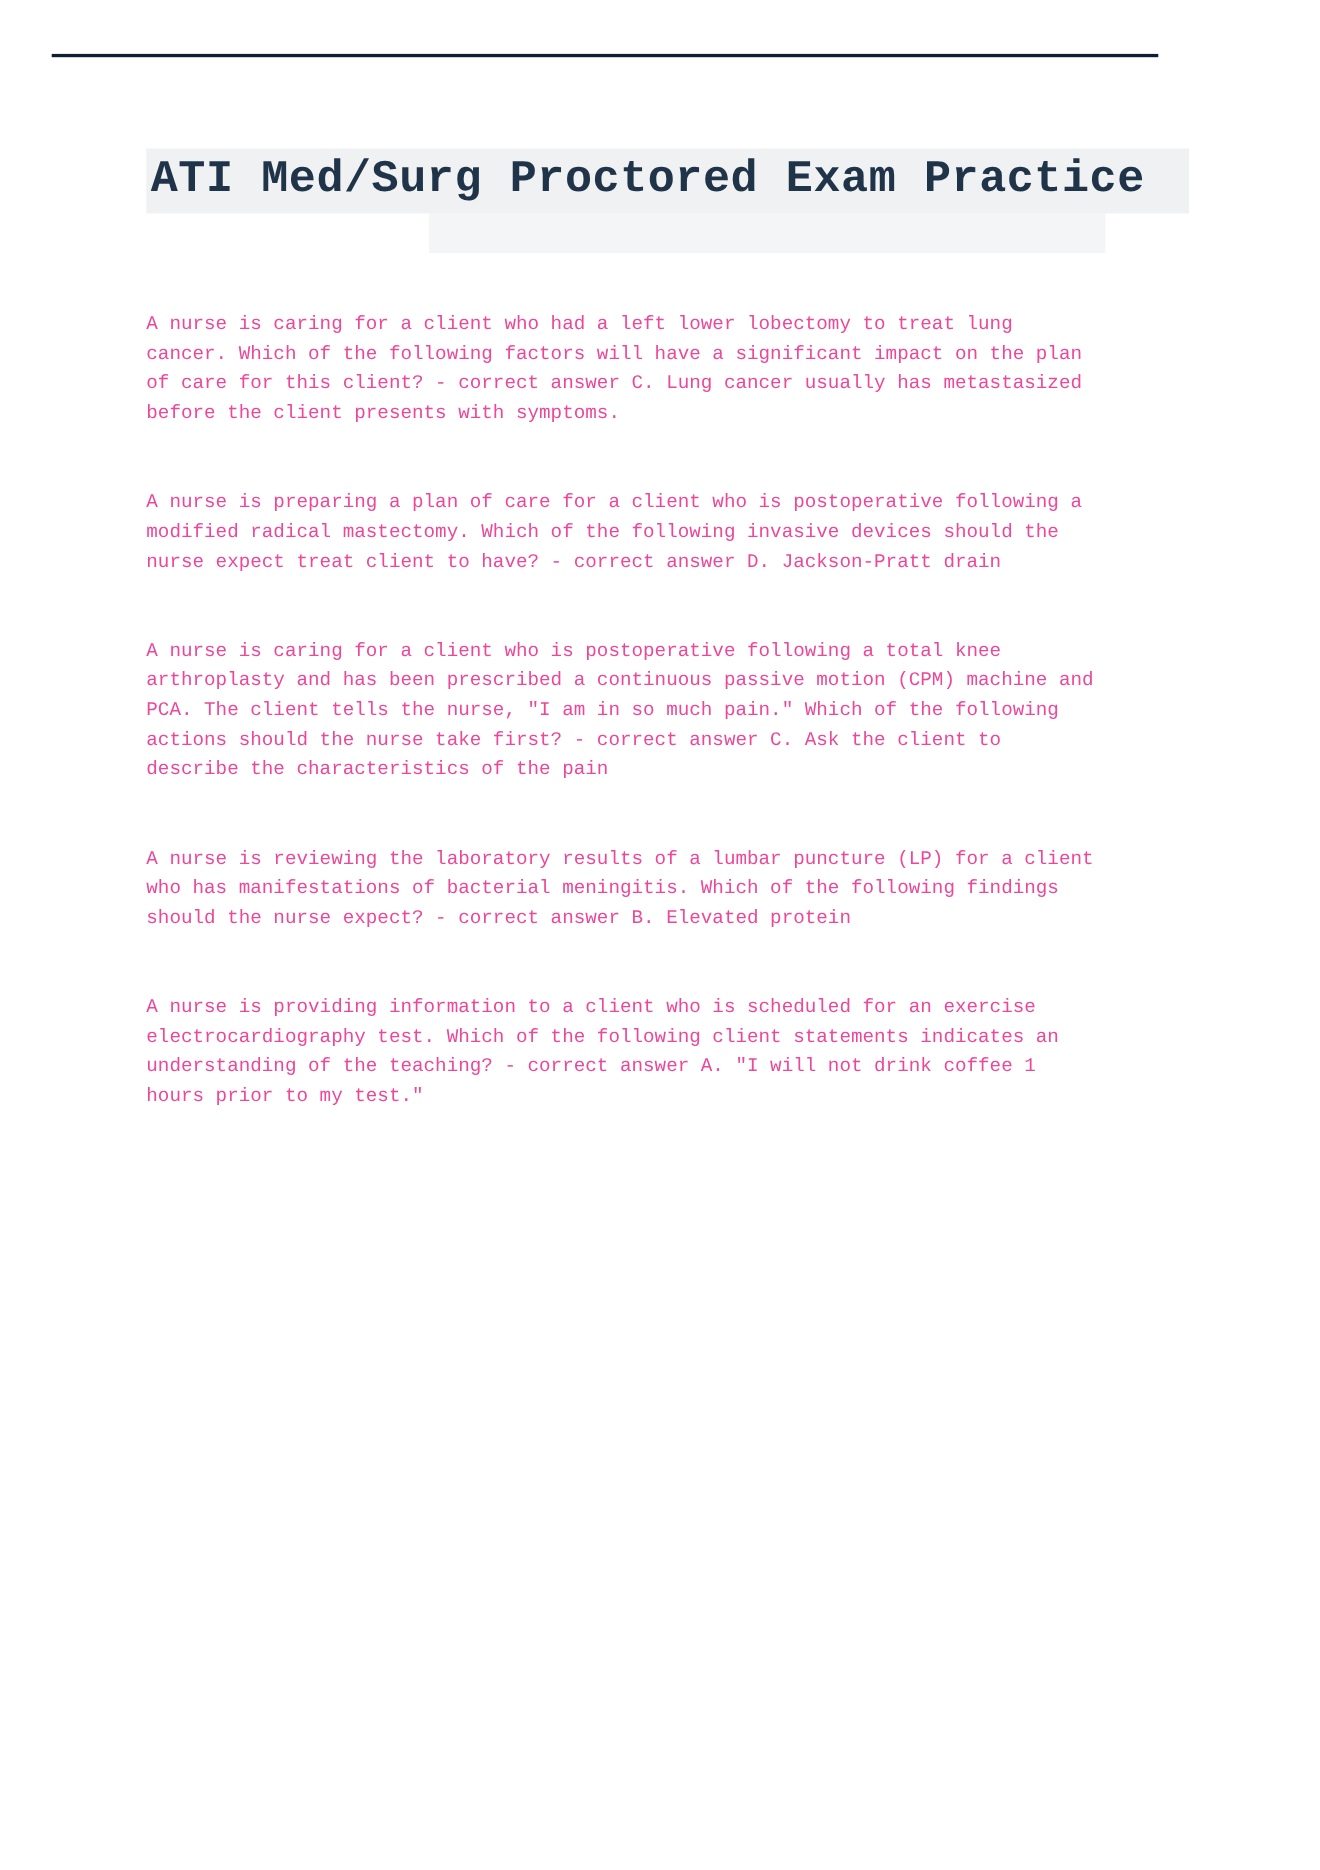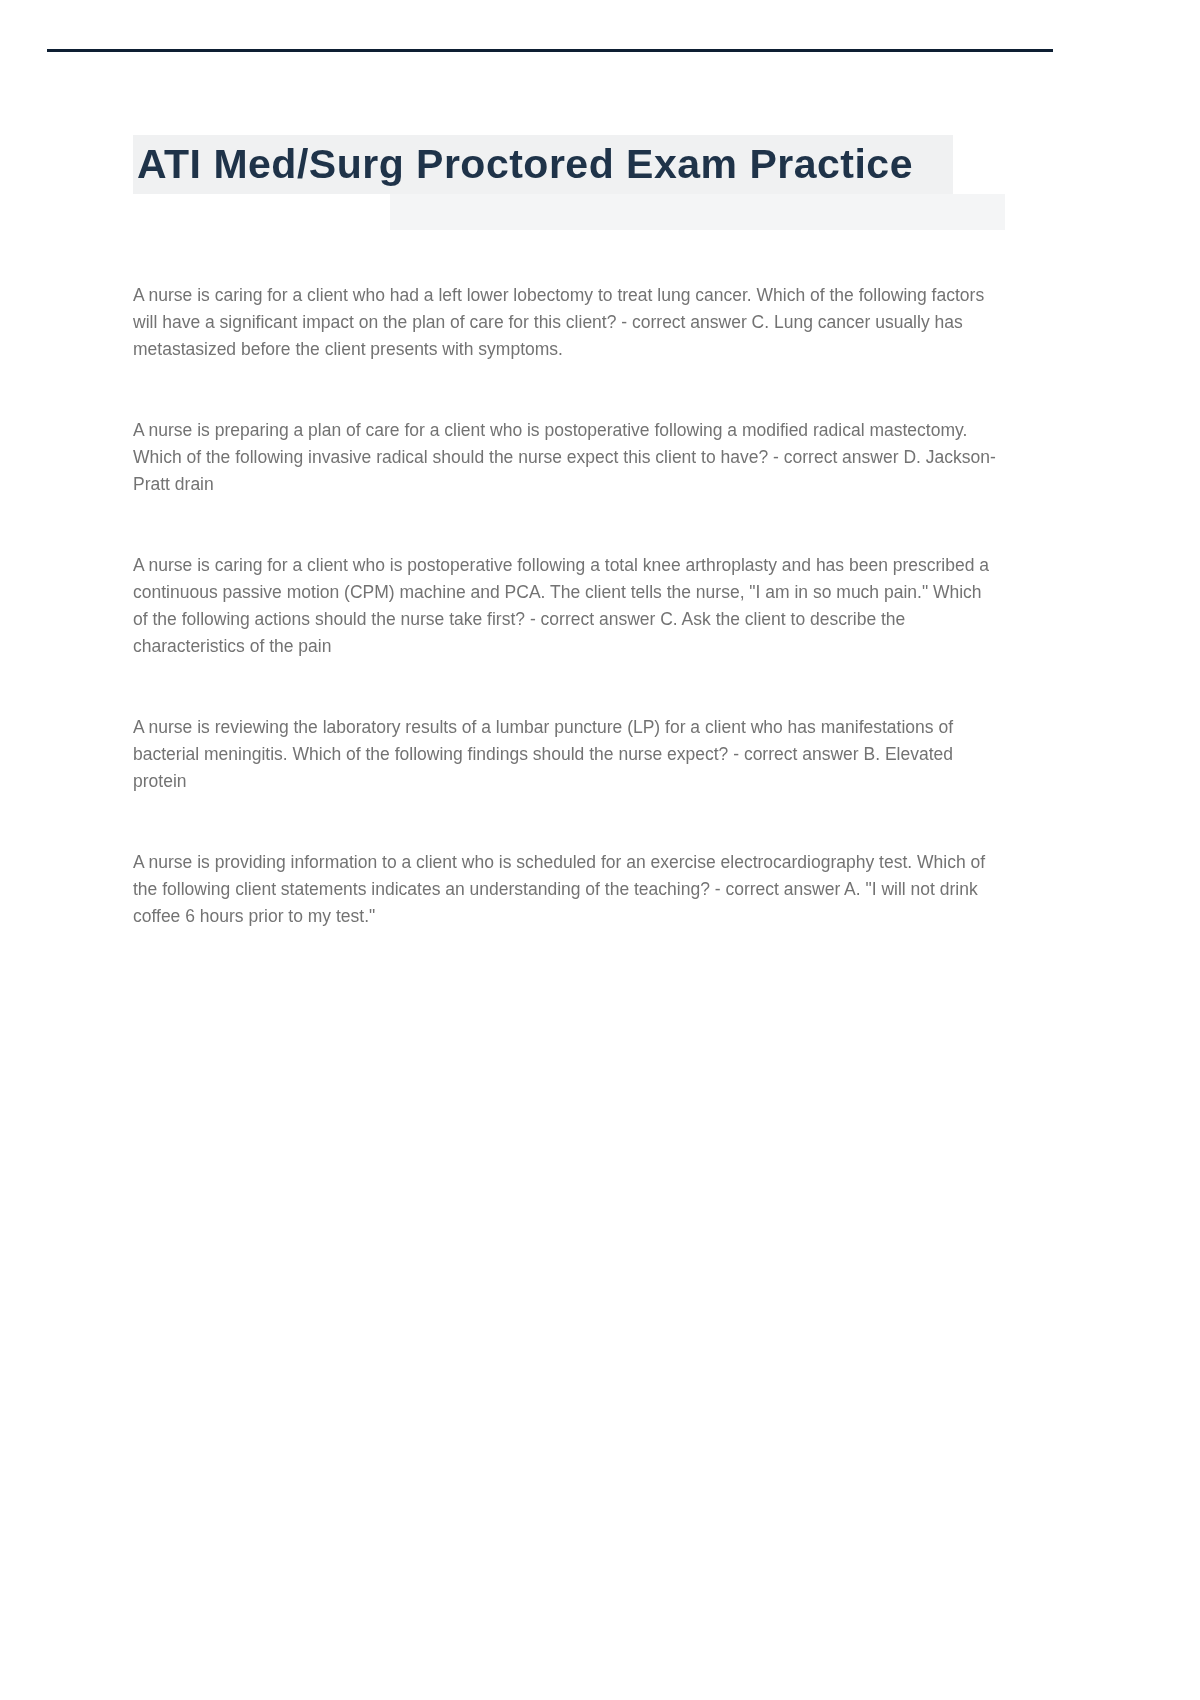--- a/index.html
+++ b/index.html
@@ -7,20 +7,21 @@
     padding: 0;
     background: #ffffff;
     font-family: "Liberation Sans", sans-serif;
   }
   .page {
     position: relative;
     width: 1200px;
     height: 1220px;
     background: #ffffff;
     overflow: hidden;
+    font-family: Liberation Mono, monospace;
   }
   .rule {
     position: absolute;
     left: 47px;
     width: 1006px;
     height: 3px;
     background: #0e1f33;
   }
   .rule-top { top: 49px; }
   .rule-bottom { top: 1655px; }
@@ -51,42 +52,42 @@
     margin-right: -4px;
     background: #f4f5f6;
   }
   .qa-list {
     margin-top: 52px;
   }
   .qa-list p {
     margin: 0 0 54px 0;
     font-size: 17.5px;
     line-height: 27px;
-    color: #737373;
+    color: #ec4899;
   }
 </style>
 </head>
 <body>
 
 <div class="page">
 
   <div class="rule rule-top"></div>
 
   <div class="content">
 
     <div class="title-wrap">
       <h1 class="doc-title">ATI Med/Surg Proctored Exam Practice</h1>
       <div class="title-tail"></div>
     </div>
 
     <div class="qa-list">
       <p>A nurse is caring for a client who had a left lower lobectomy to treat lung cancer. Which of the following factors will have a significant impact on the plan of care for this client? - correct answer C. Lung cancer usually has metastasized before the client presents with symptoms.</p>
-      <p>A nurse is preparing a plan of care for a client who is postoperative following a modified radical mastectomy. Which of the following invasive radical should the nurse expect this client to have? - correct answer D. Jackson-Pratt drain</p>
+      <p>A nurse is preparing a plan of care for a client who is postoperative following a modified radical mastectomy. Which of the following invasive devices should the nurse expect treat client to have? - correct answer D. Jackson-Pratt drain</p>
       <p>A nurse is caring for a client who is postoperative following a total knee arthroplasty and has been prescribed a continuous passive motion (CPM) machine and PCA. The client tells the nurse, "I am in so much pain." Which of the following actions should the nurse take first? - correct answer C. Ask the client to describe the characteristics of the pain</p>
       <p>A nurse is reviewing the laboratory results of a lumbar puncture (LP) for a client who has manifestations of bacterial meningitis. Which of the following findings should the nurse expect? - correct answer B. Elevated protein</p>
-      <p>A nurse is providing information to a client who is scheduled for an exercise electrocardiography test. Which of the following client statements indicates an understanding of the teaching? - correct answer A. "I will not drink coffee 6 hours prior to my test."</p>
+      <p>A nurse is providing information to a client who is scheduled for an exercise electrocardiography test. Which of the following client statements indicates an understanding of the teaching? - correct answer A. "I will not drink coffee 1 hours prior to my test."</p>
     </div>
 
   </div>
 
   <div class="rule rule-bottom"></div>
 
 </div>
 
 </body></html>

